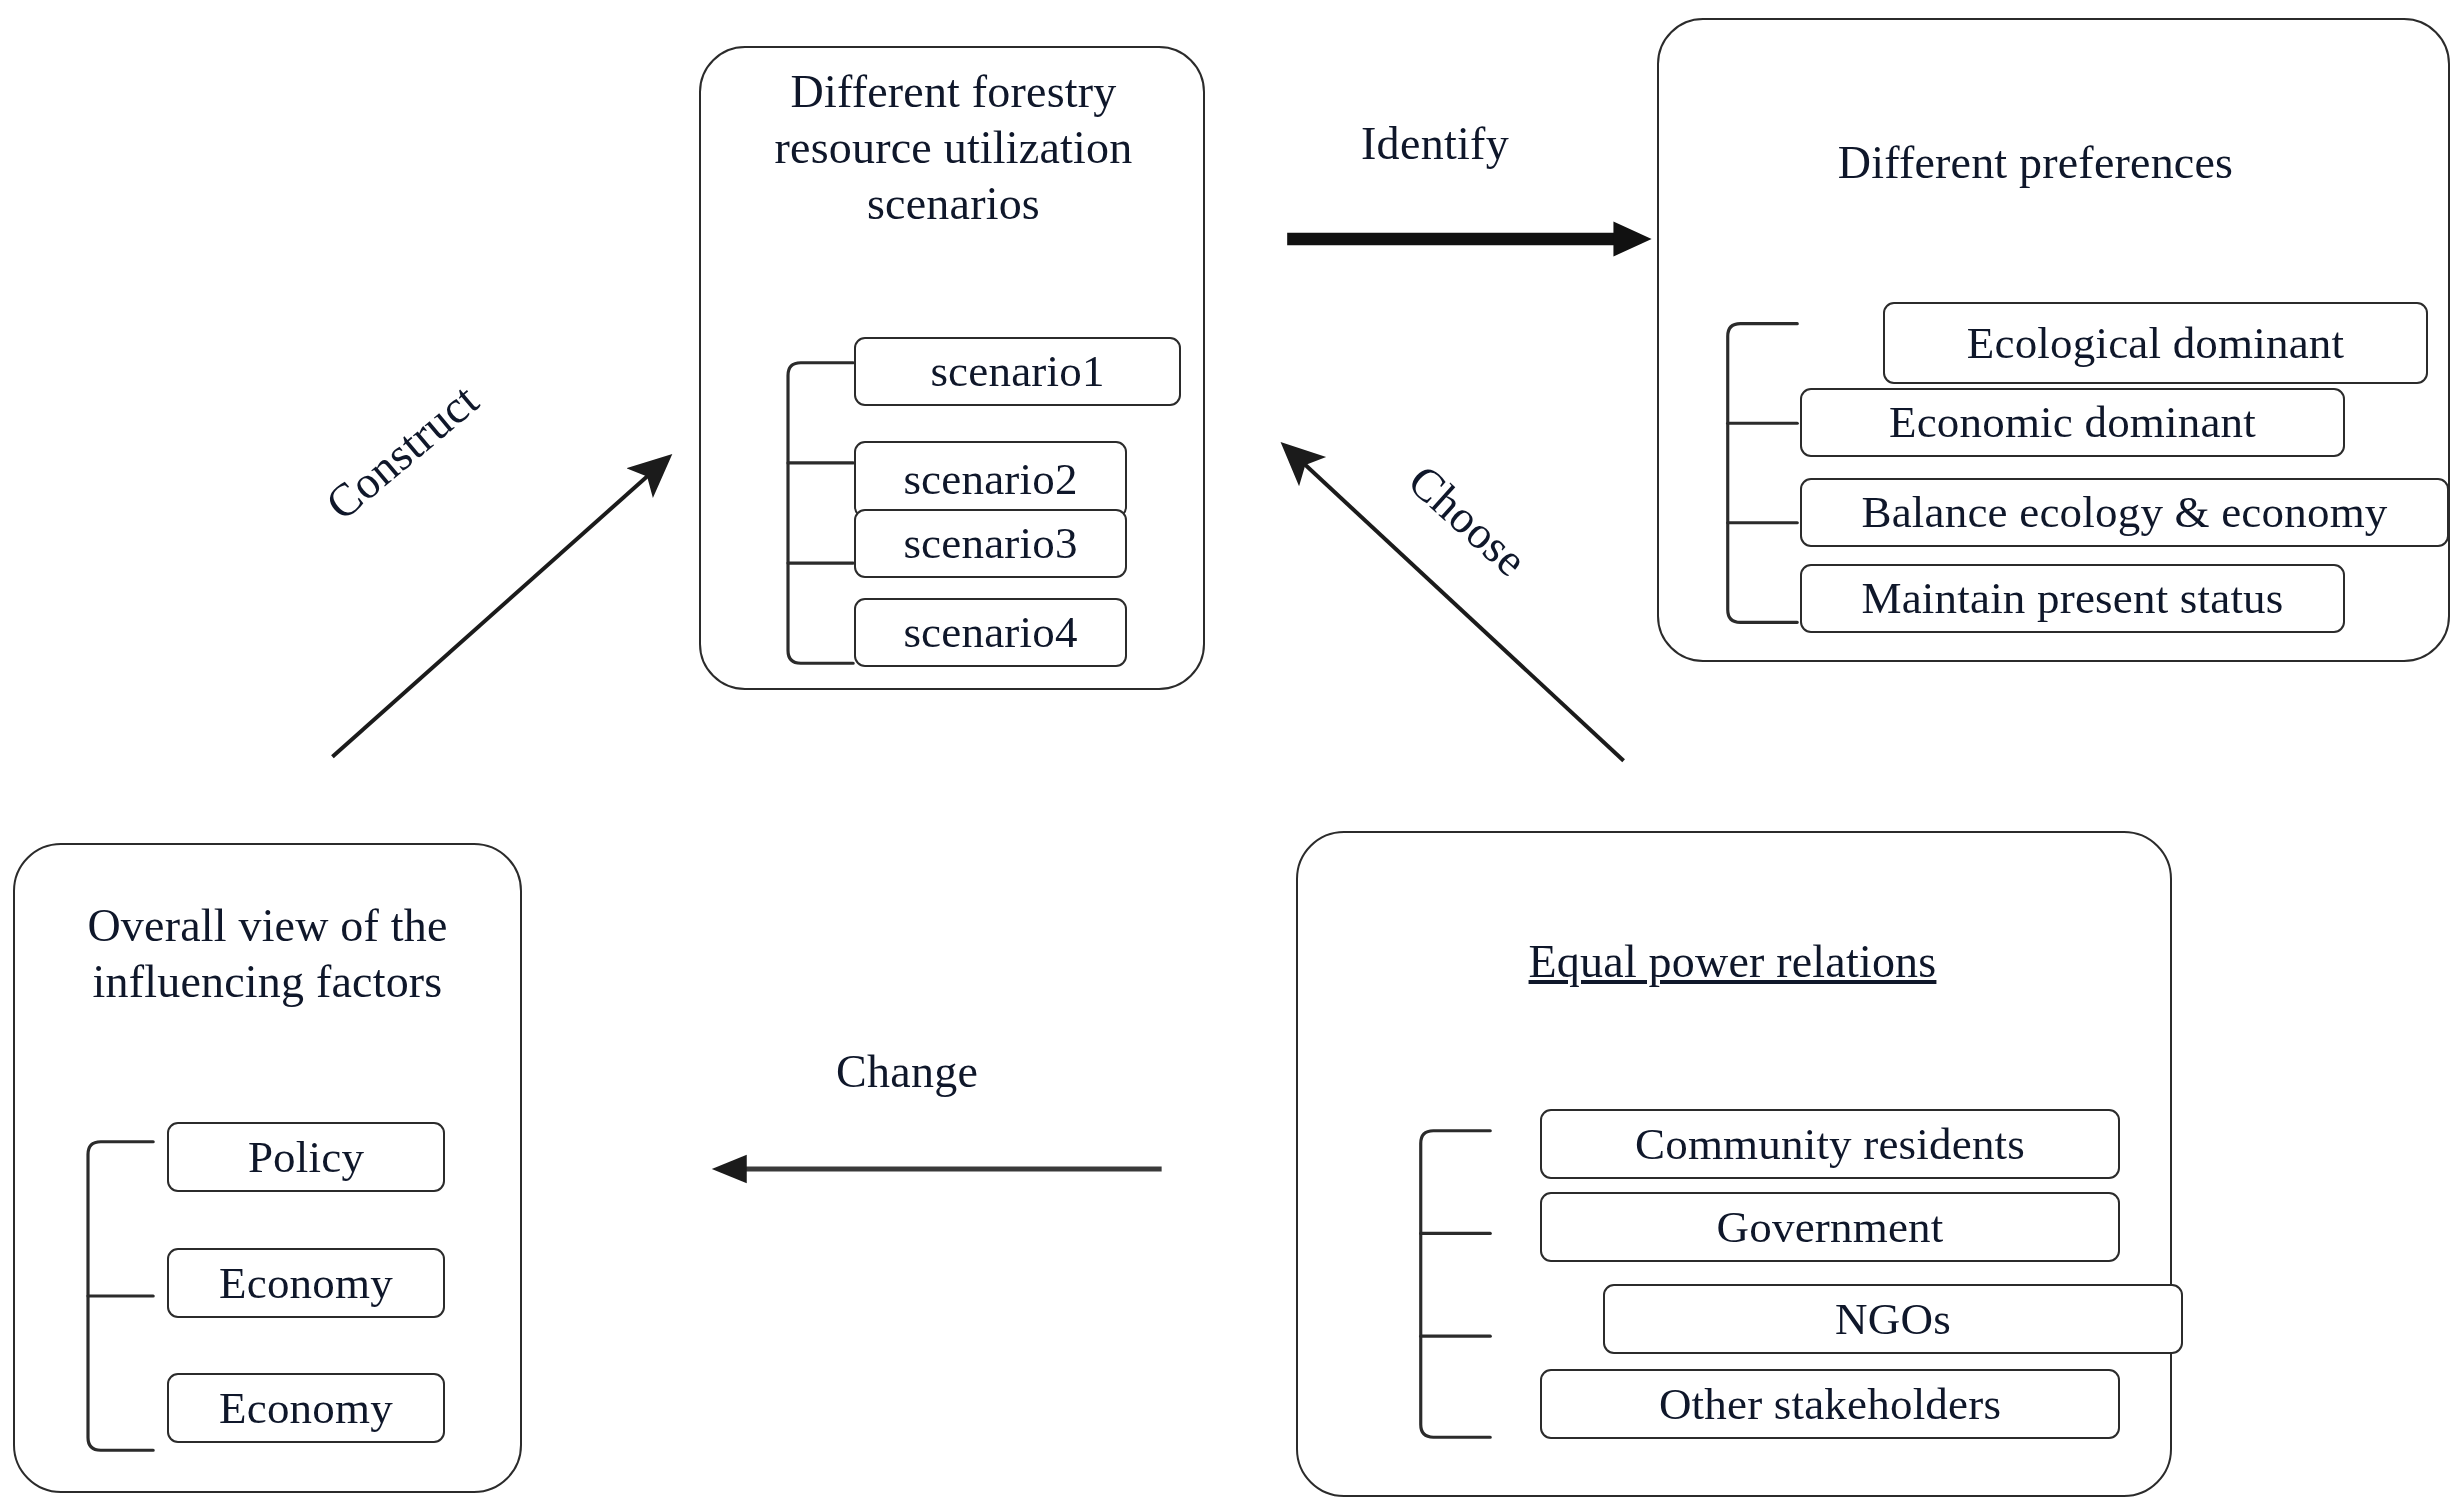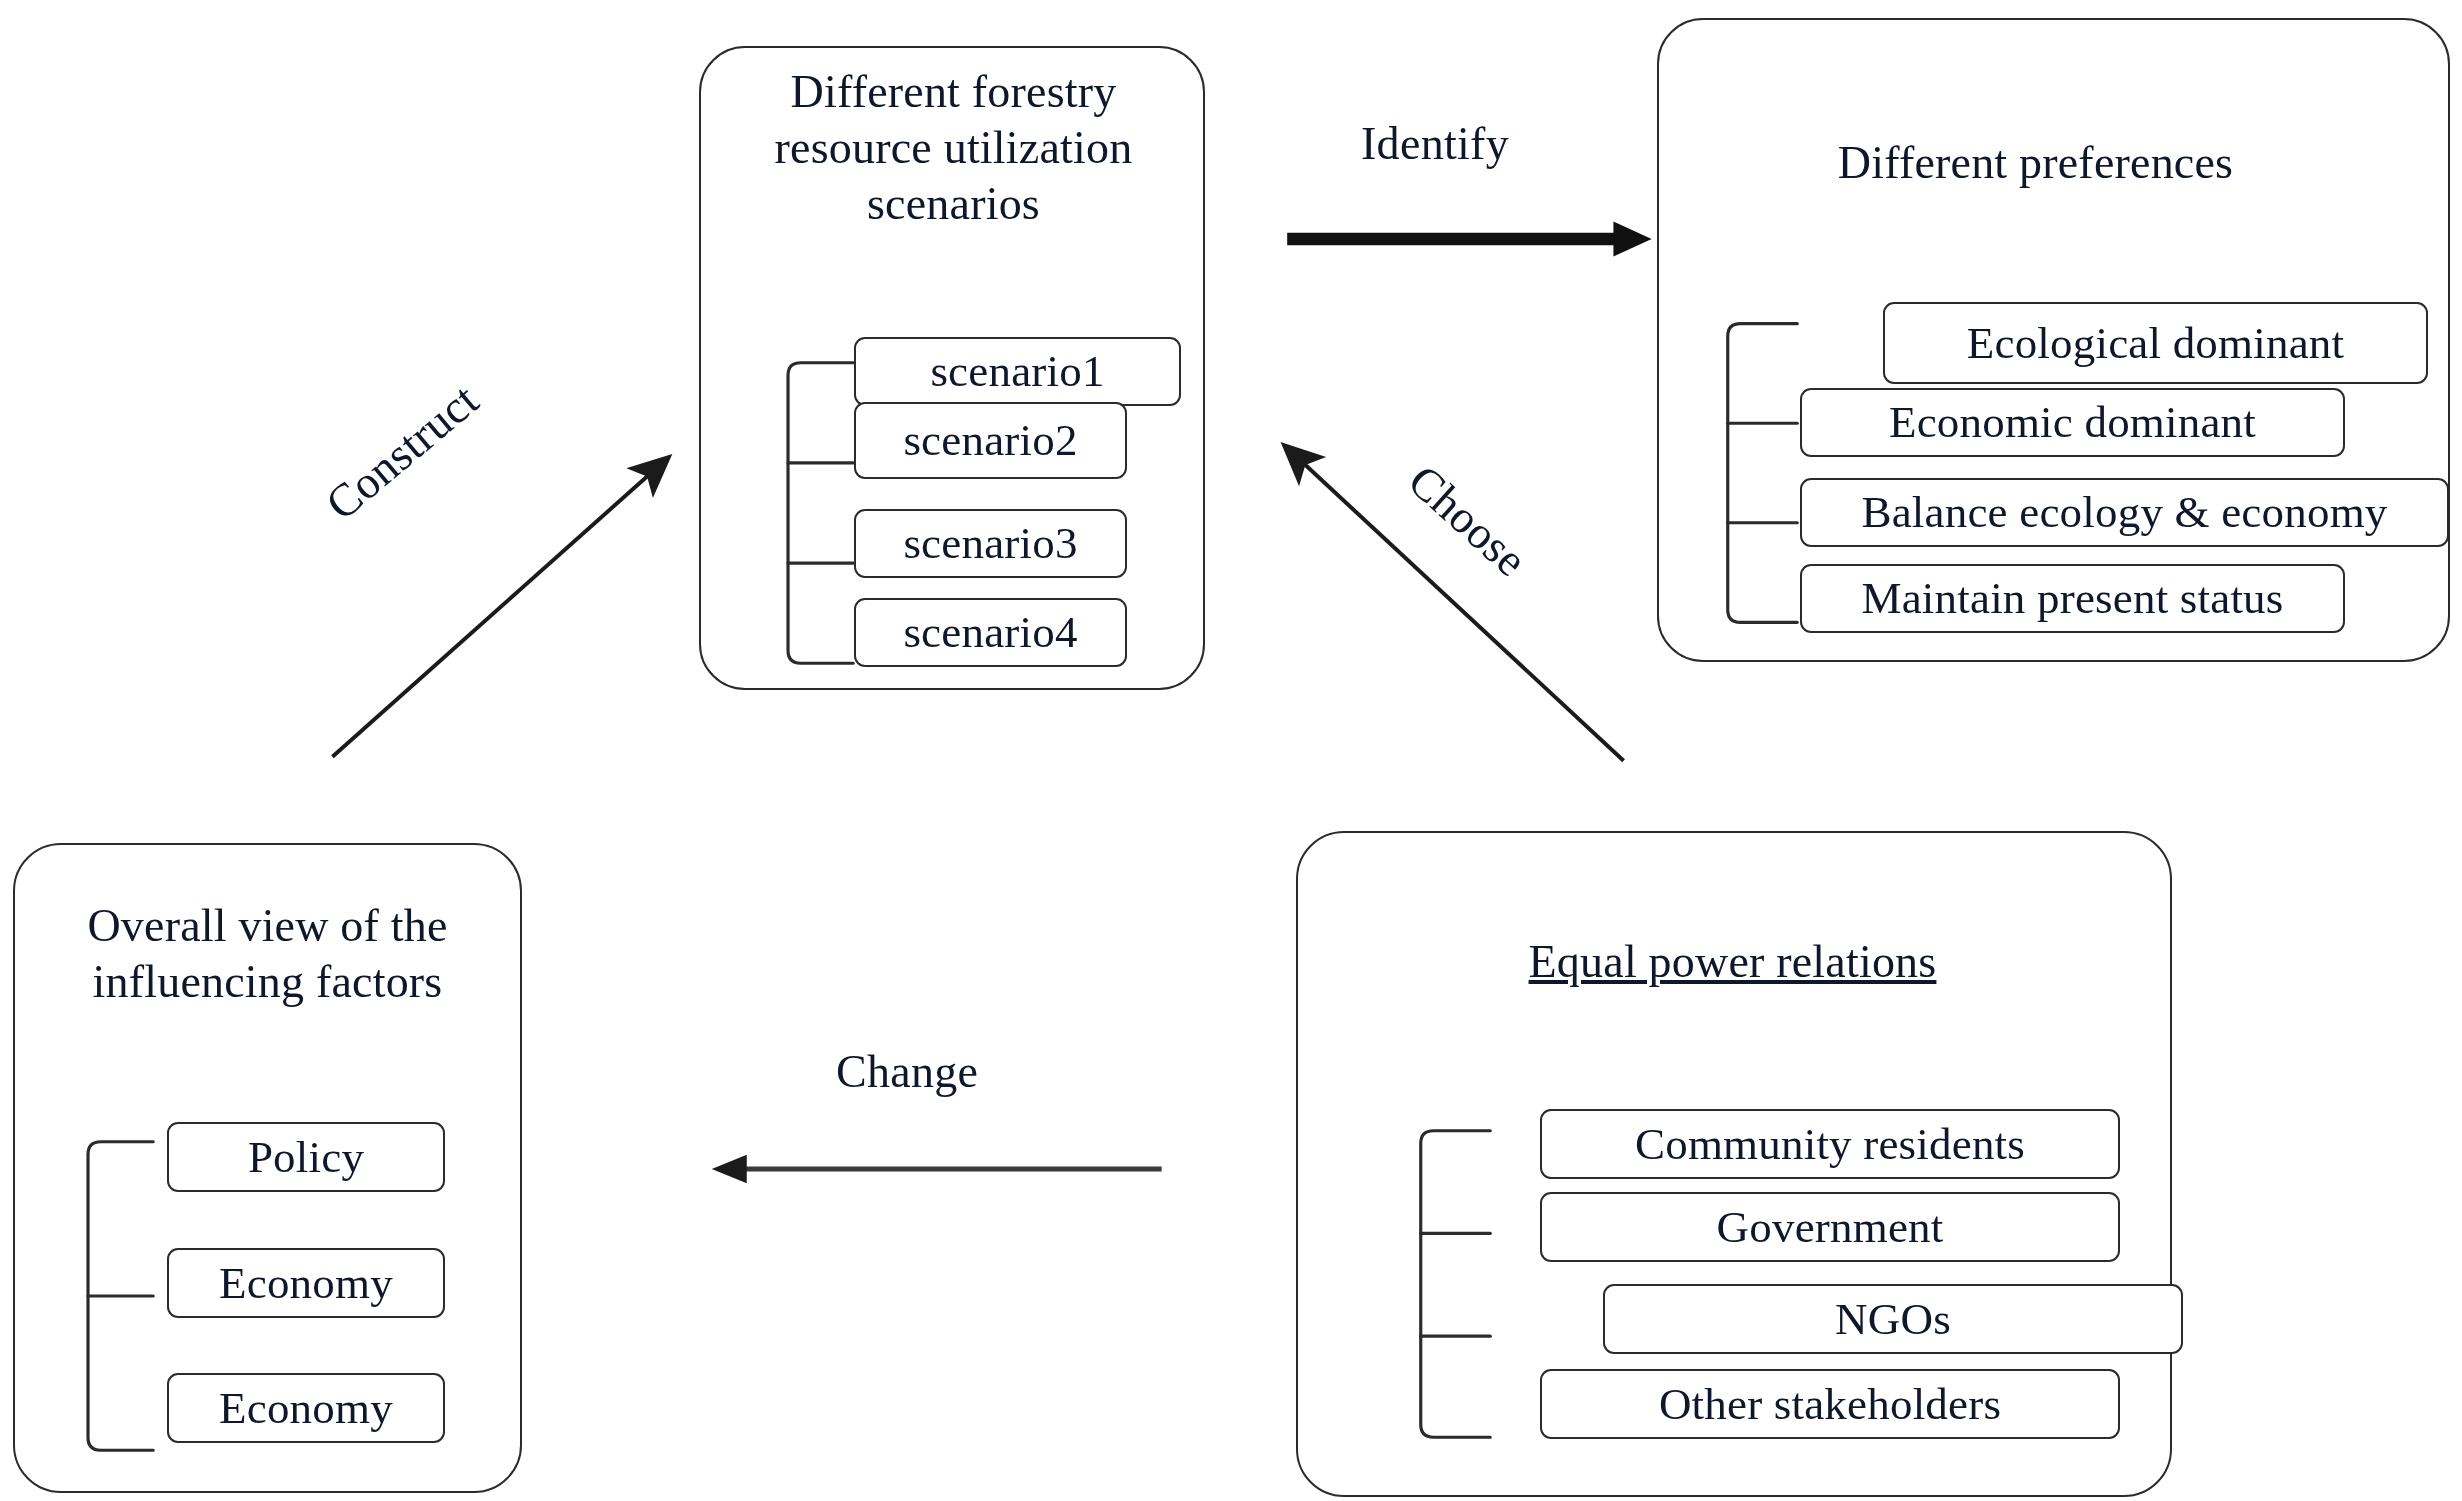--- a/index.html
+++ b/index.html
@@ -94,21 +94,21 @@
     <svg width="76" height="310" viewBox="0 0 95 390" fill="none">
       <path d="M88 6 L22 6 Q6 6 6 22 L6 368 Q6 384 22 384 L88 384" stroke="#2b2b2b" stroke-width="4" fill="none" stroke-linecap="round"></path>
       <path d="M6 132 L88 132" stroke="#2b2b2b" stroke-width="4" stroke-linecap="round"></path>
       <path d="M6 258 L88 258" stroke="#2b2b2b" stroke-width="4" stroke-linecap="round"></path>
     </svg>
   </div>
 
   <div class="item" style="left:854px; top:337px; width:327px; height:69px;">
     <span>scenario1</span>
   </div>
-  <div class="item" style="left:854px; top:402px; width:273px; height:77px;">
+  <div class="item" style="left:854px; top:441px; width:273px; height:77px;">
     <span>scenario2</span>
   </div>
   <div class="item" style="left:854px; top:509px; width:273px; height:69px;">
     <span>scenario3</span>
   </div>
   <div class="item" style="left:854px; top:598px; width:273px; height:69px;">
     <span>scenario4</span>
   </div>
 
   <div class="panel" id="panel-preferences"></div>

